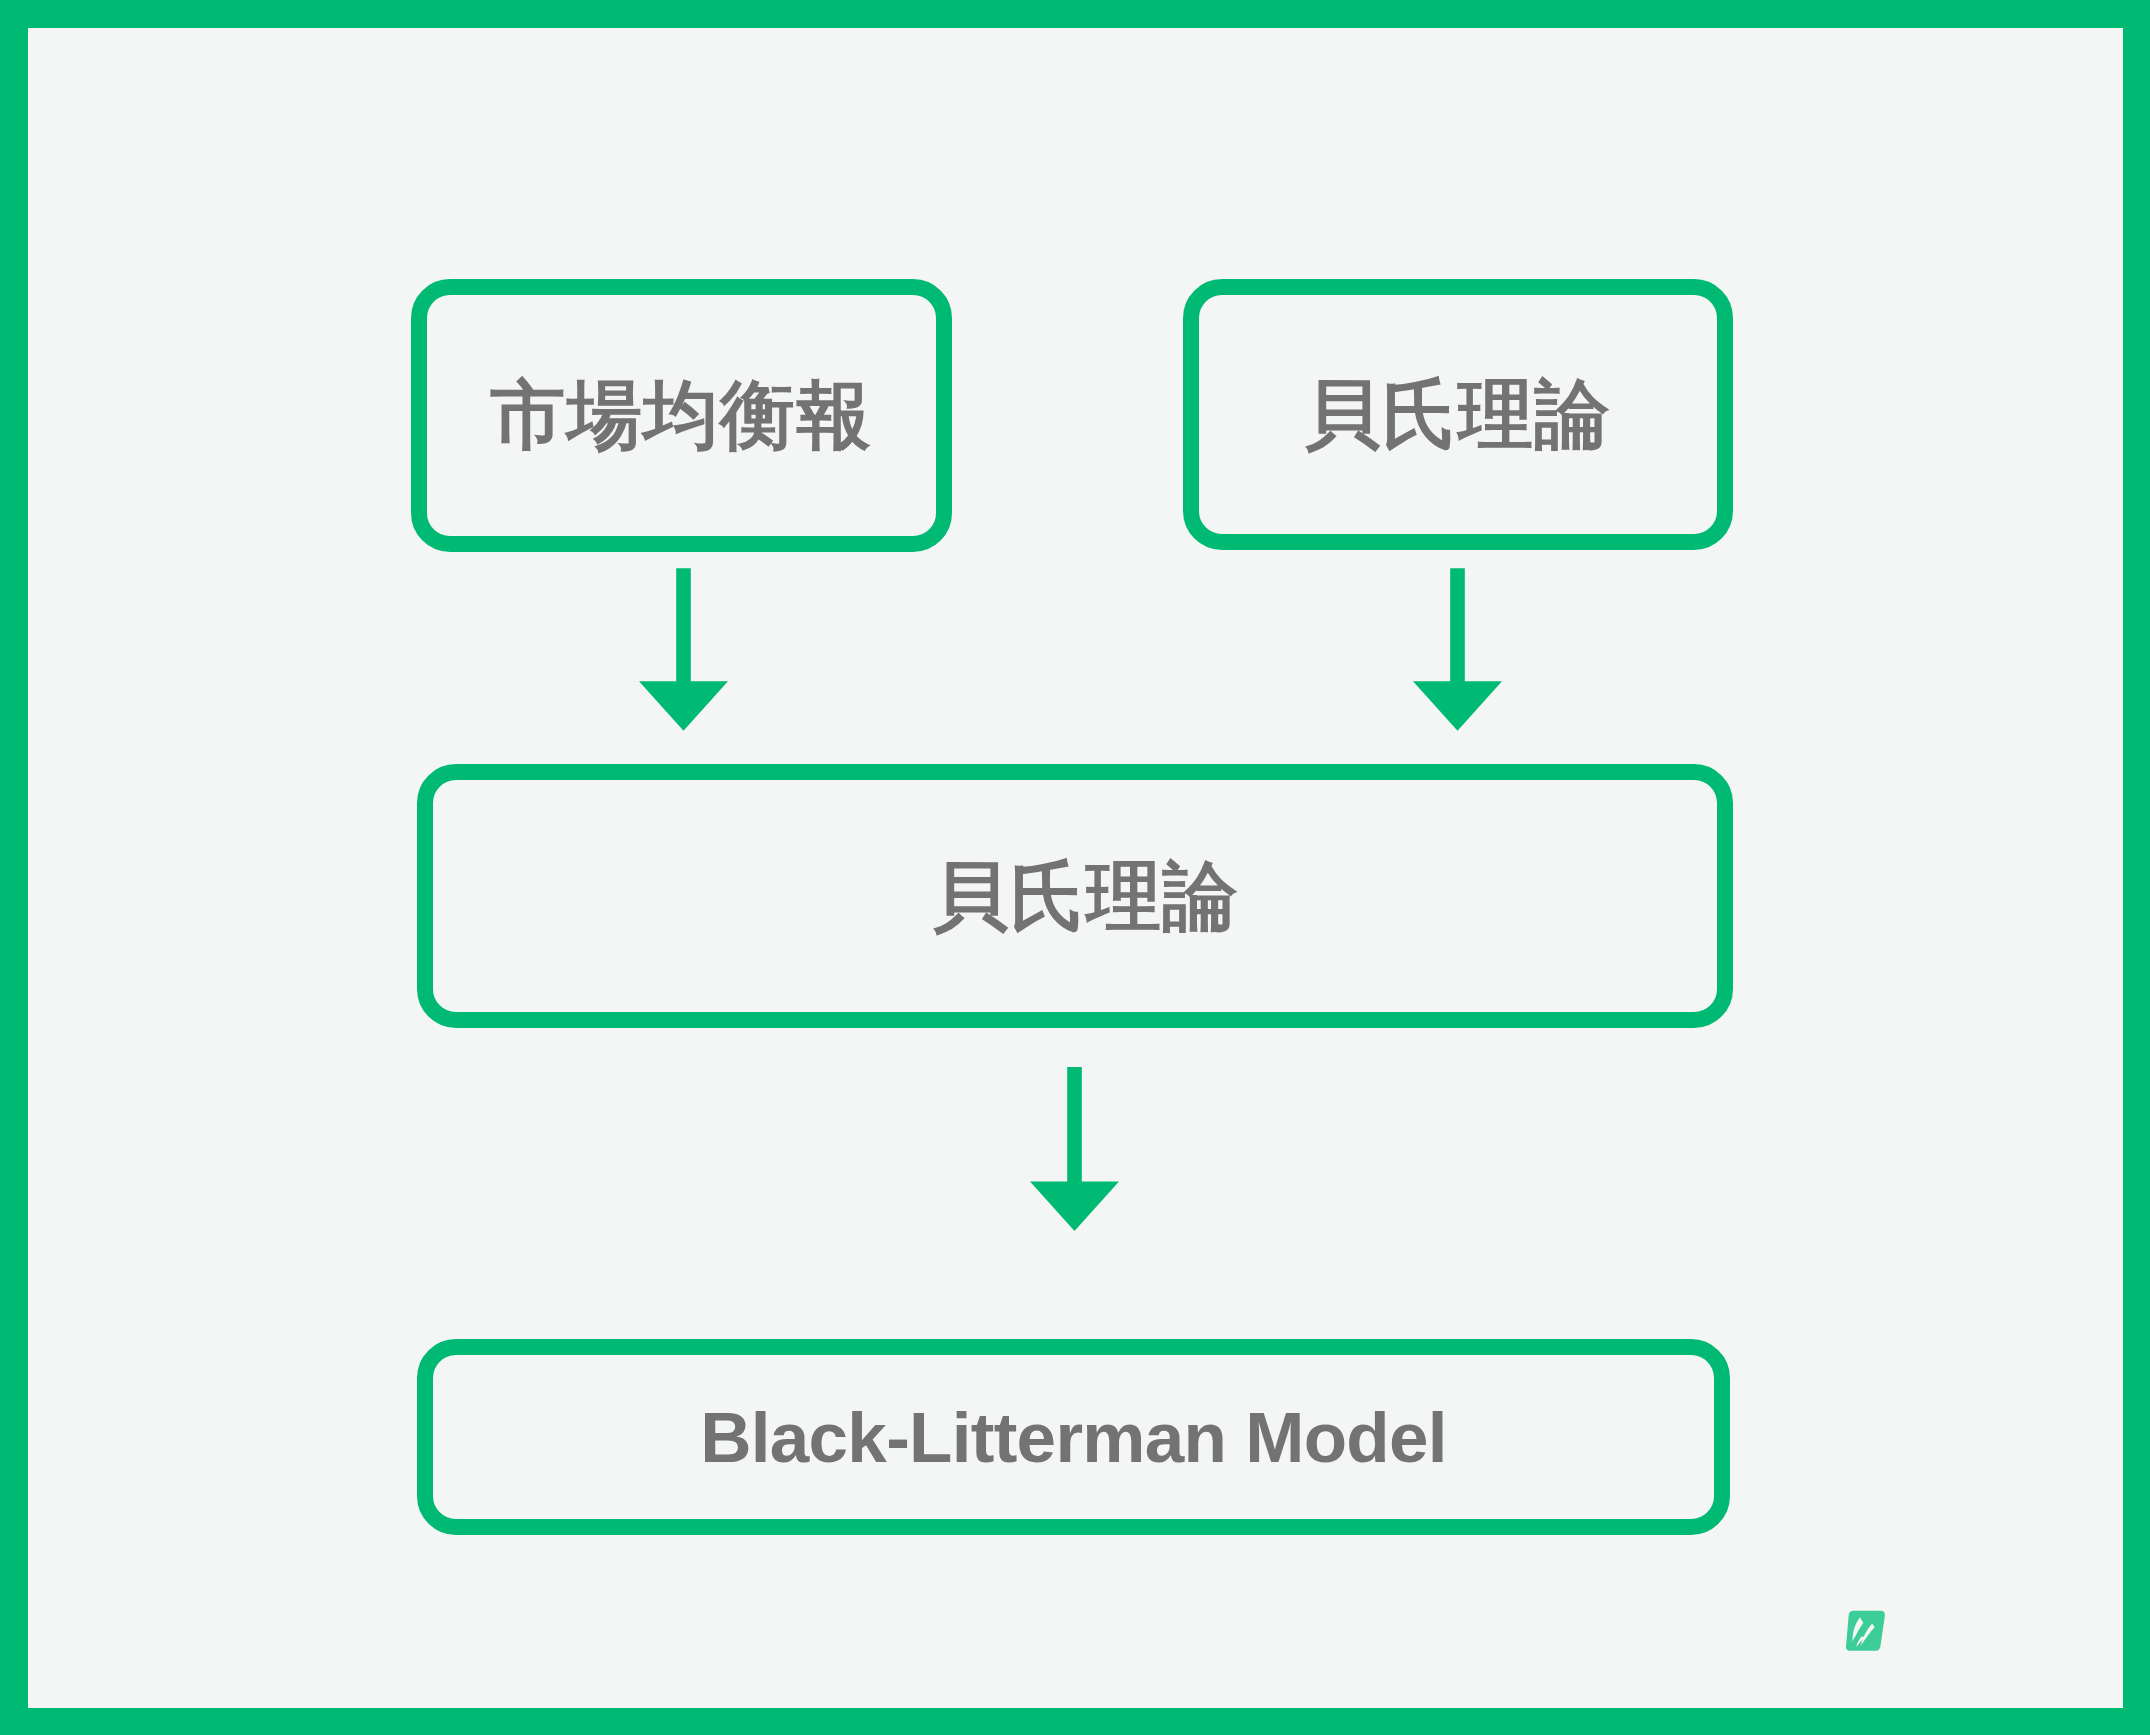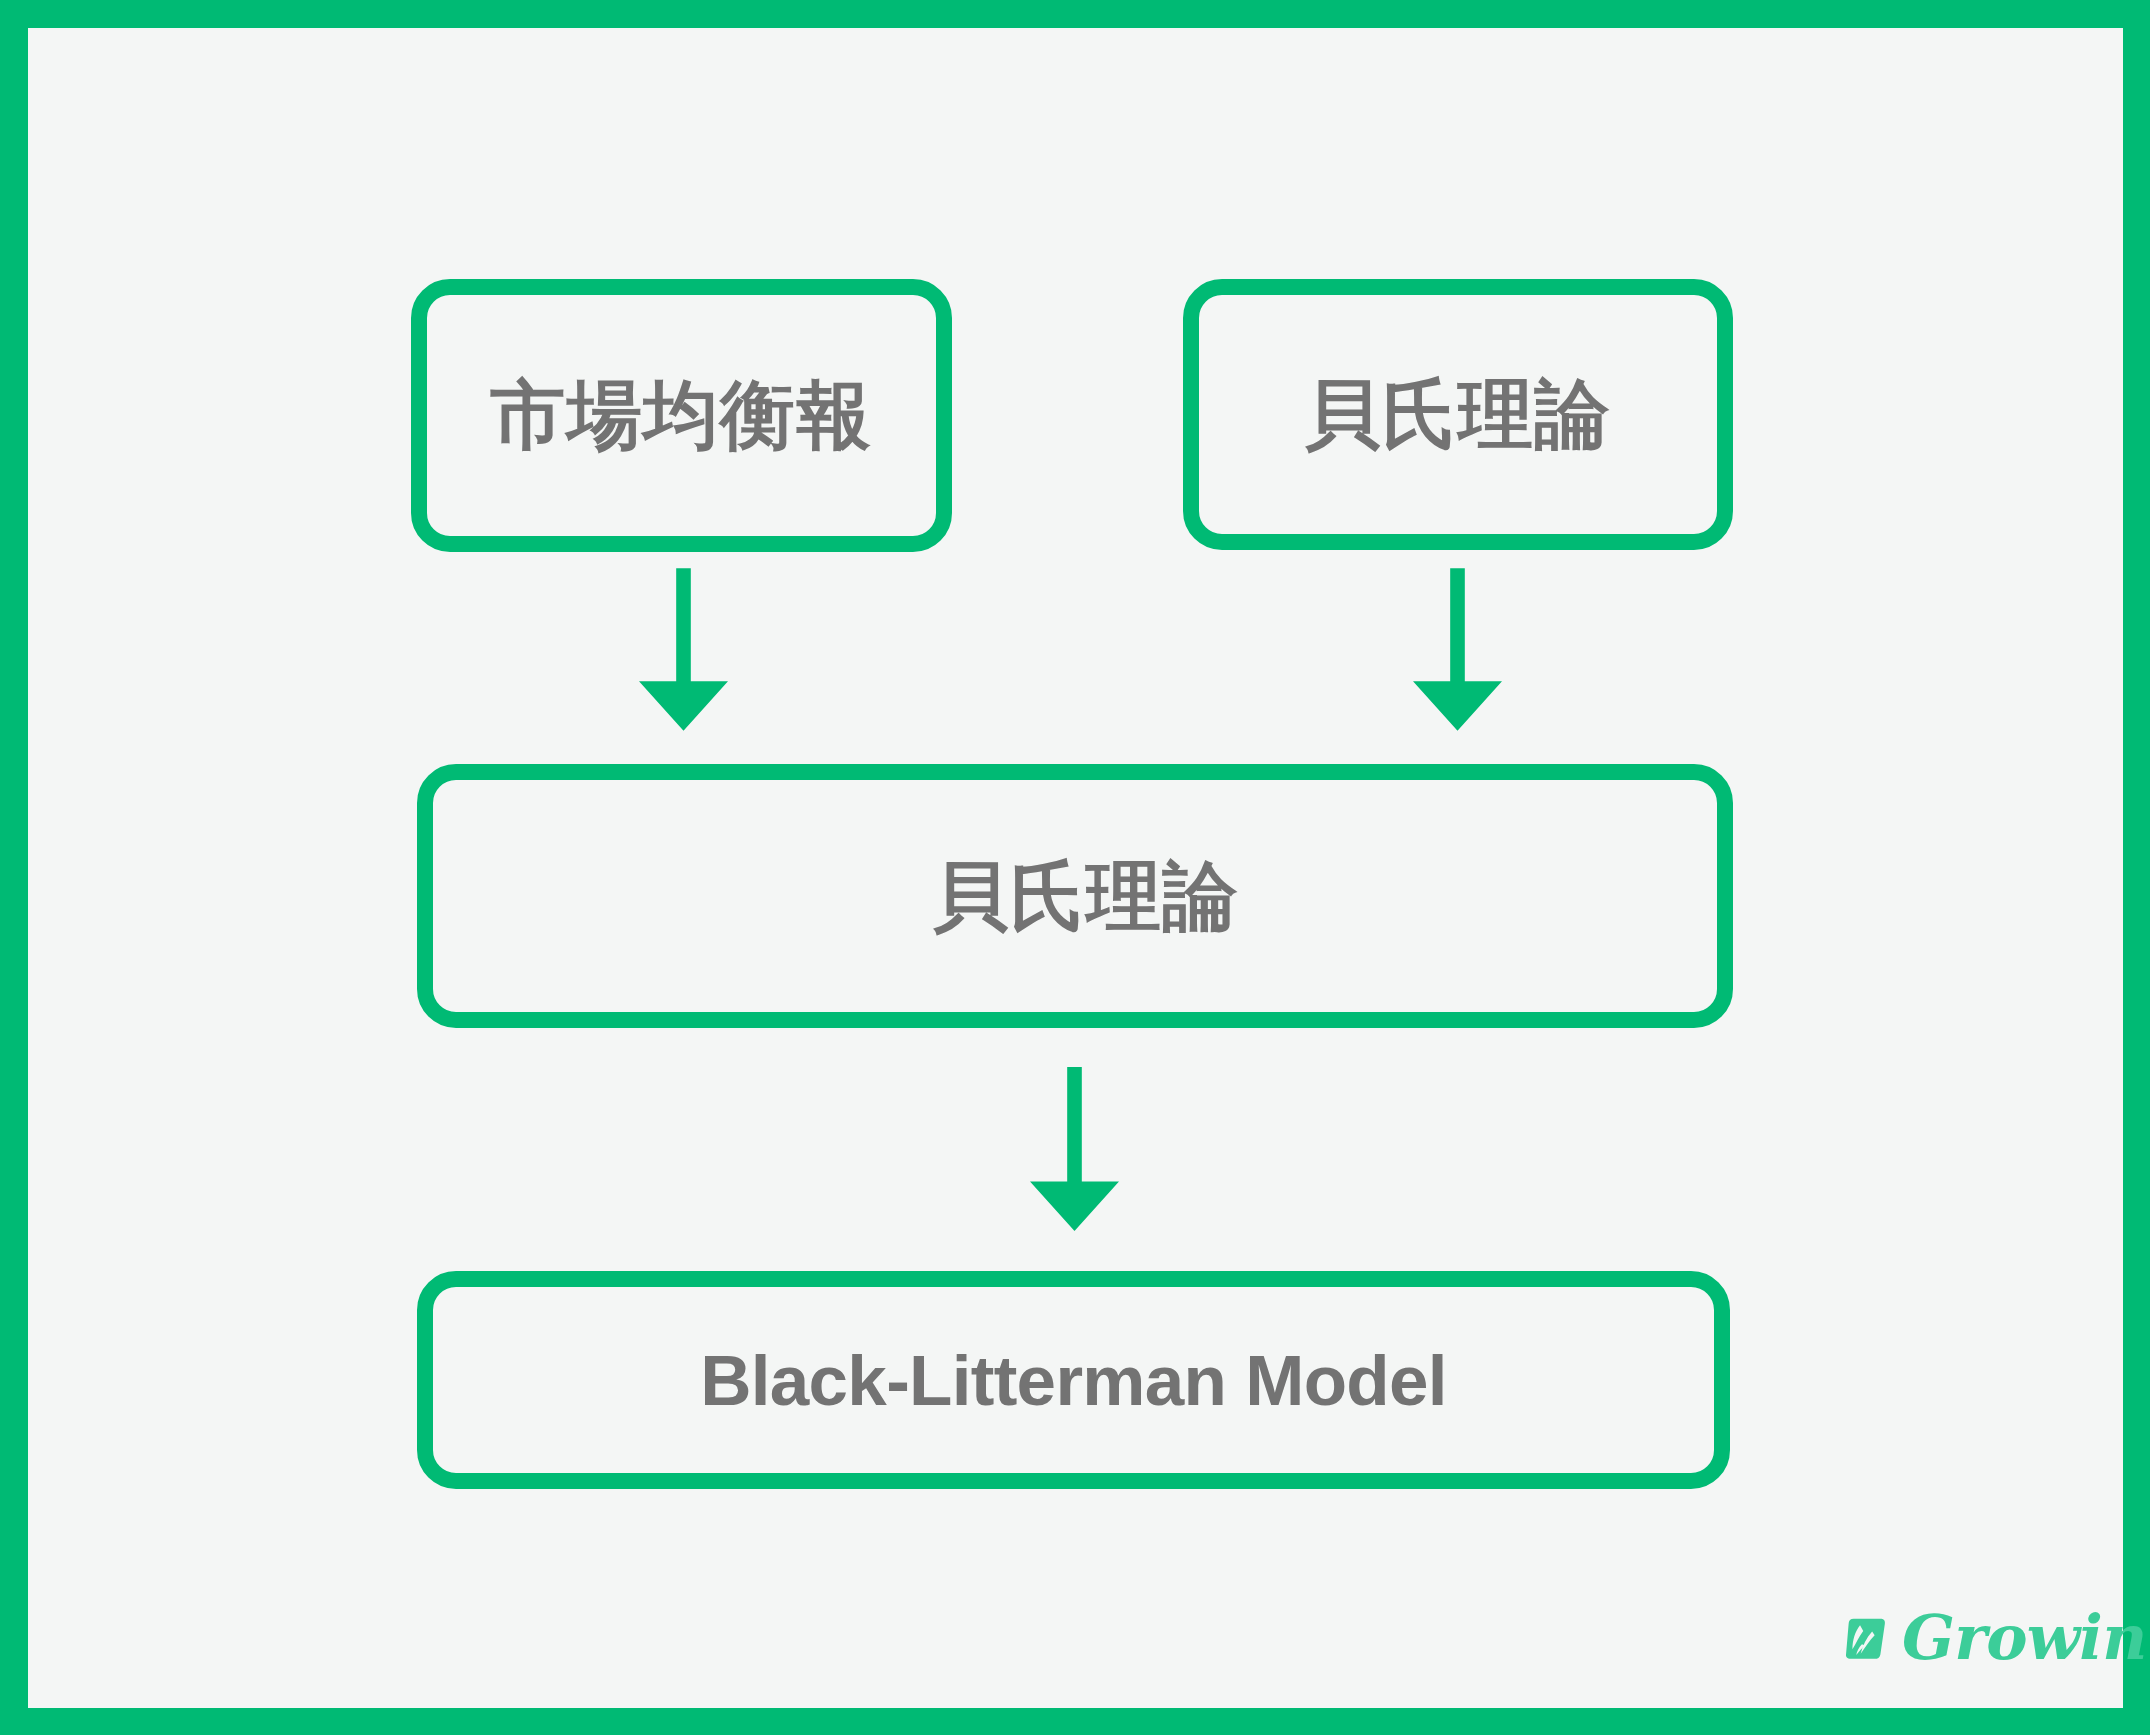--- a/index.html
+++ b/index.html
@@ -51,21 +51,21 @@
   }
 
   .node-latin {
     font-size: 71px;
     letter-spacing: -0.01em;
   }
 
   #node-market  { left: 411px;  top: 279px;  width: 541px;  height: 273px; }
   #node-views   { left: 1183px; top: 279px;  width: 550px;  height: 271px; }
   #node-bayes   { left: 417px;  top: 764px; width: 1316px; height: 264px; padding-left: 22px; }
-  #node-bl      { left: 417px;  top: 1271px; width: 1313px; height: 218px; }
+  #node-bl      { left: 417px;  top: 1339px; width: 1313px; height: 196px; }
 
   
   .arrow {
     position: absolute;
     display: block;
   }
   #arrow-market-bayes { left: 639px; top: 568px;  width: 89px; height: 163px; }
   #arrow-views-bayes  { left: 1413px; top: 568px;  width: 89px; height: 163px; }
   #arrow-bayes-bl     { left: 1030px; top: 1067px; width: 89px; height: 164px; }
 
@@ -130,17 +130,16 @@
     <span>Black-Litterman Model</span>
   </div>
 
   <div class="brand">
     <svg class="brand-mark" viewBox="0 0 74 74">
       <path d="M12 14 C12 9 15 6 20 6 H62 C67 6 70 9 69 14 L62 62 C61 67 58 69 53 69 H15 C10 69 7 66 8 61 Z" fill="#3ccd99"></path>
       <path d="M30 16 C22 26 18 40 18 54 C24 44 28 34 35 25 Z" fill="#f4f6f5"></path>
       <path d="M49 26 C40 36 34 48 31 61 C39 50 45 40 53 32 Z" fill="#f4f6f5"></path>
       <path d="M33 46 C28 51 25 57 24 63 C29 57 33 52 38 48 Z" fill="#f4f6f5"></path>
     </svg>
-    <span class="brand-word">Growin</span>
   </div>
 
 </div>
 
 
 </body></html>

